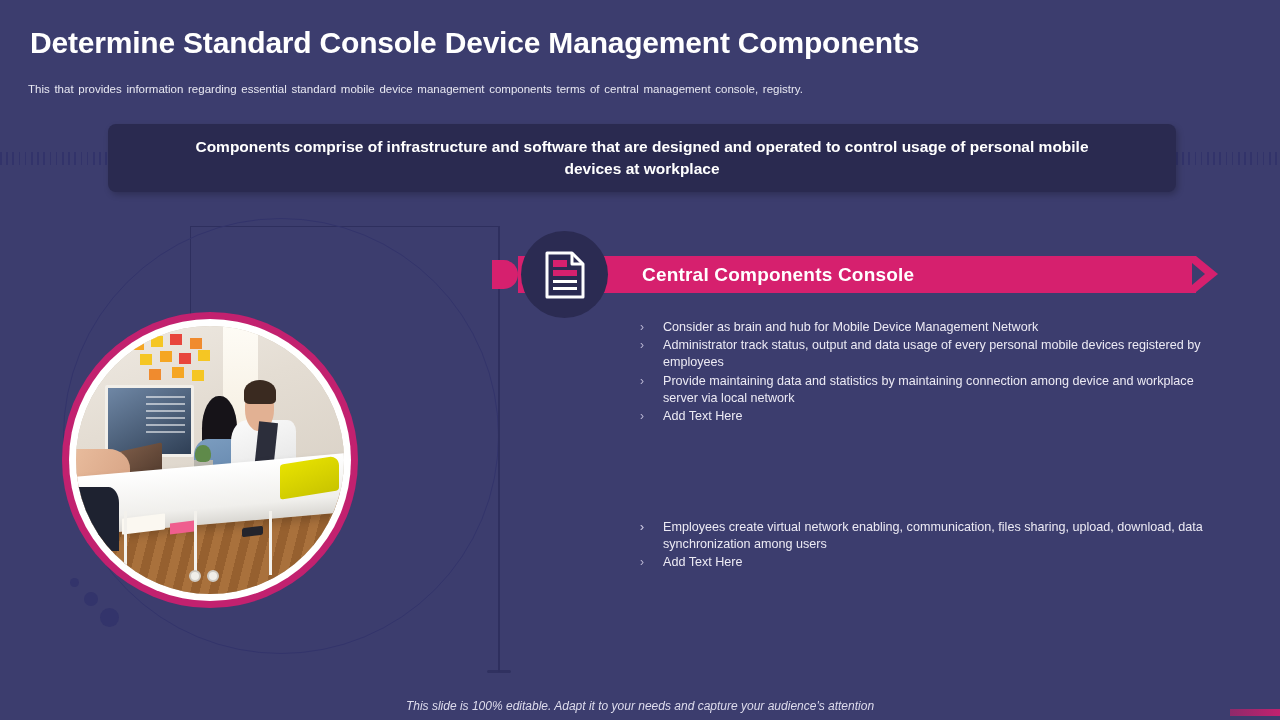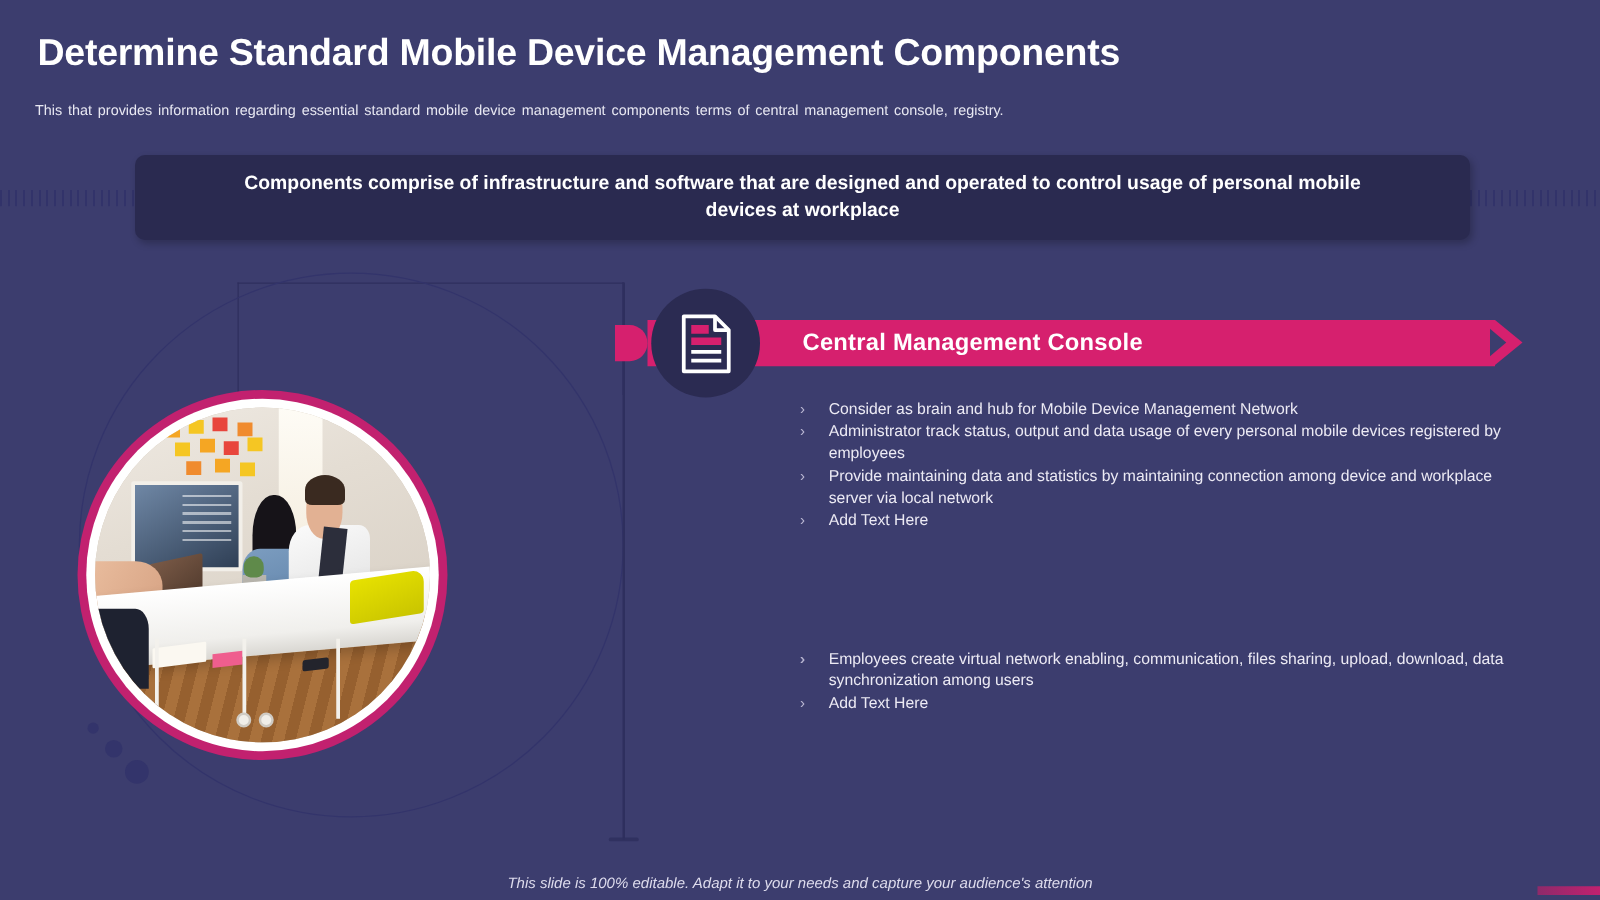--- a/index.html
+++ b/index.html
@@ -337,21 +337,21 @@
     right: 0; top: 709px;
     width: 50px; height: 7px;
     background: linear-gradient(90deg,#8e2a6a,#c2216f);
   }
 </style>
 </head>
 <body>
 
 <div id="slide">
 
-  <div class="title">Determine Standard Mobile Device Management Components</div>
+  <div class="title">Determine Standard Console Device Management Components</div>
   <div class="subtitle">This that provides information regarding essential standard mobile device management components terms of central management console, registry.</div>
 
   <div class="ticks left"></div>
   <div class="ticks right"></div>
 
   <div class="banner">
     <div class="banner-text">Components comprise of infrastructure and software that are designed and operated to control usage of personal mobile devices at workplace</div>
   </div>
 
   <div class="outline-rect"></div>
@@ -406,21 +406,21 @@
       </div>
     </div>
   </div>
 
   <div class="component comp-1">
     <div class="bar-row">
       <div class="bar-notch"></div>
       <div class="bar-main"></div>
       <div class="bar-tip"></div>
       <div class="bar-tip-hole"></div>
-      <div class="bar-label">Central Management Console</div>
+      <div class="bar-label">Central Components Console</div>
       <div class="icon-badge">
         <svg width="42" height="50" viewBox="0 0 42 50" aria-hidden="true">
           <path d="M3 3 H28 L39 14 V47 H3 Z" fill="none" stroke="#ffffff" stroke-width="3" stroke-linejoin="round"></path>
           <path d="M28 3 L28 14 L39 14" fill="none" stroke="#ffffff" stroke-width="3" stroke-linejoin="round"></path>
           <rect x="9" y="10" width="14" height="7" fill="#d6206e"></rect>
           <rect x="9" y="20" width="24" height="6" fill="#d6206e"></rect>
           <rect x="9" y="30" width="24" height="3" fill="#ffffff"></rect>
           <rect x="9" y="37" width="24" height="3" fill="#ffffff"></rect>
         </svg>
       </div>

